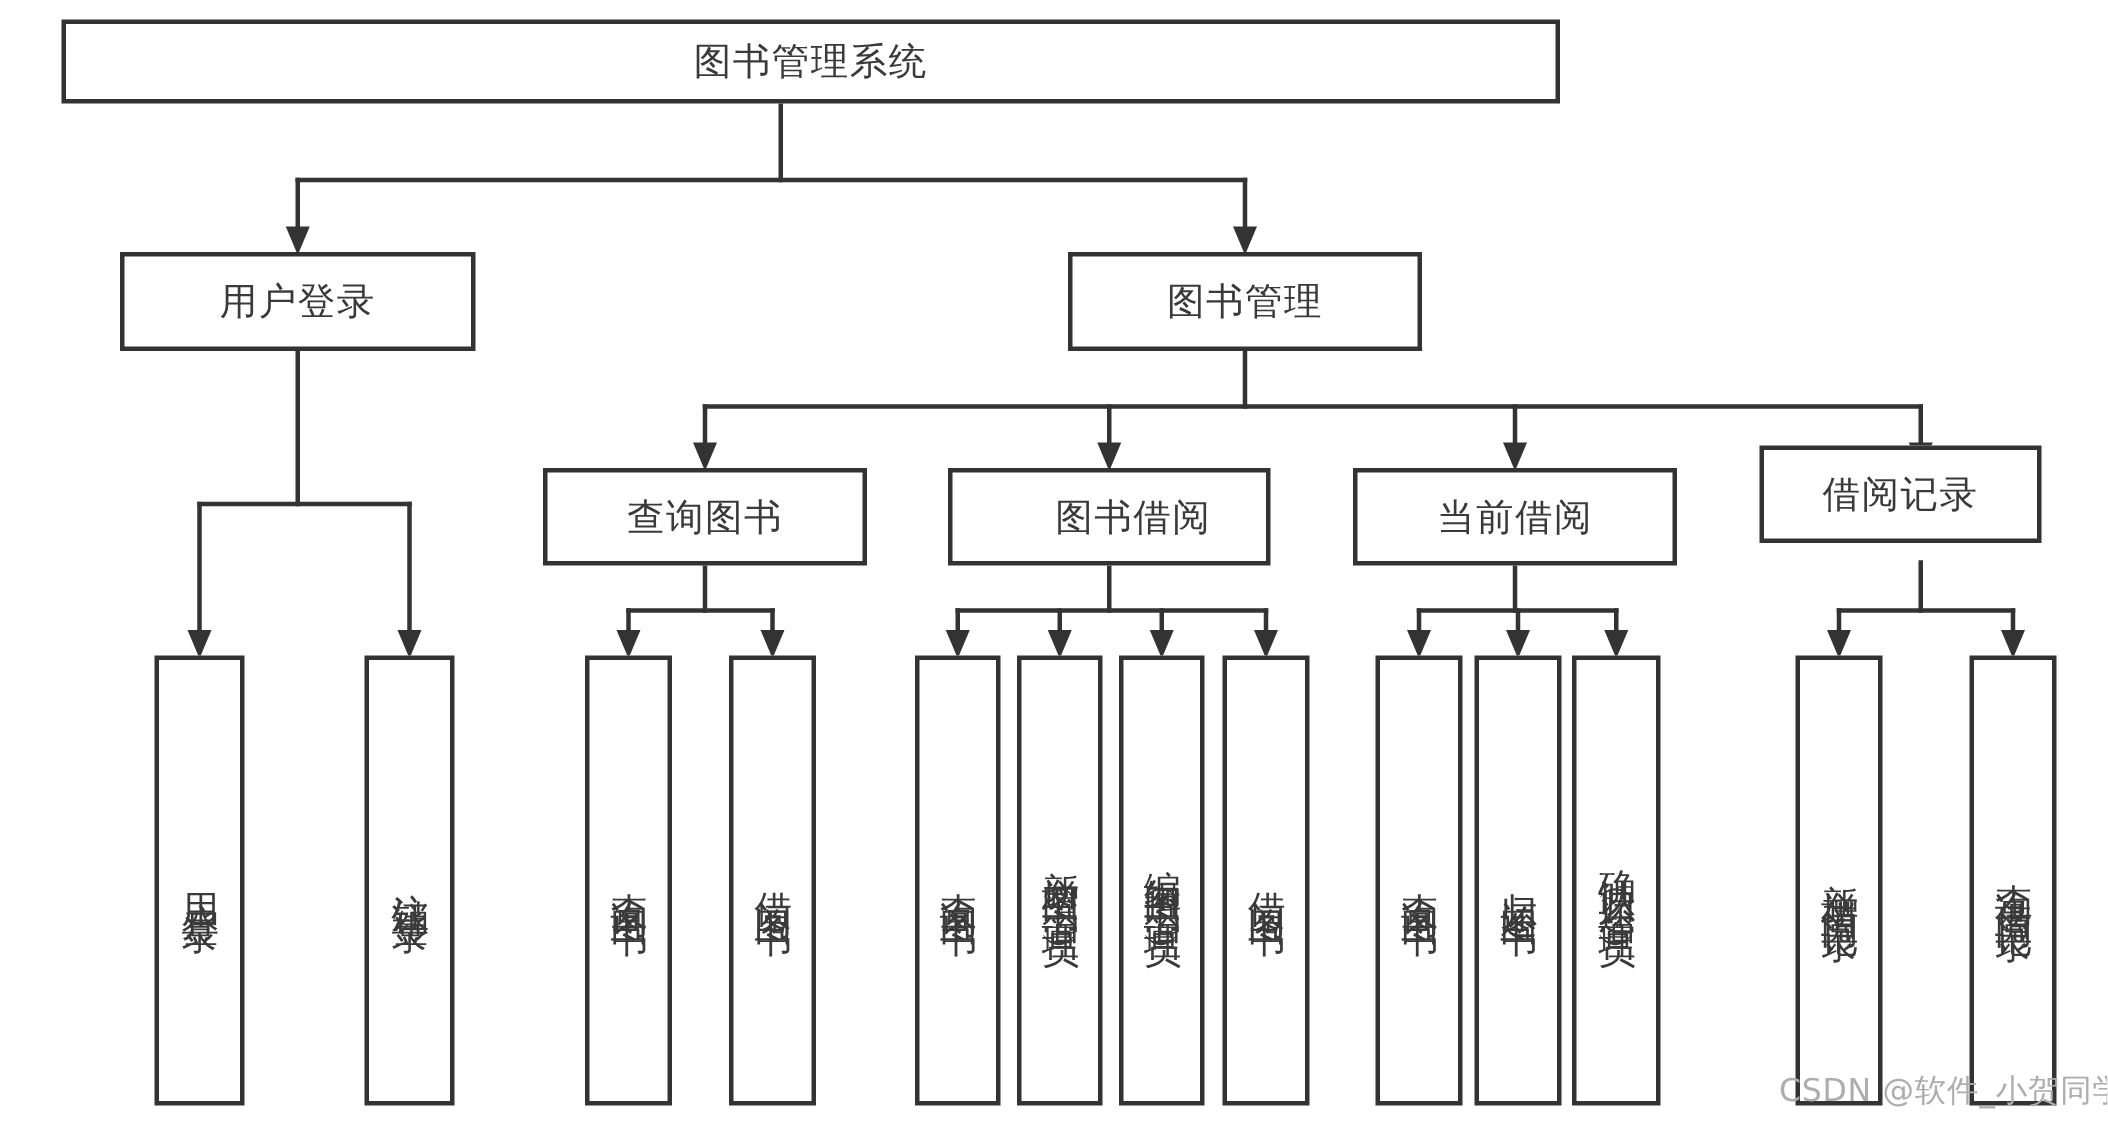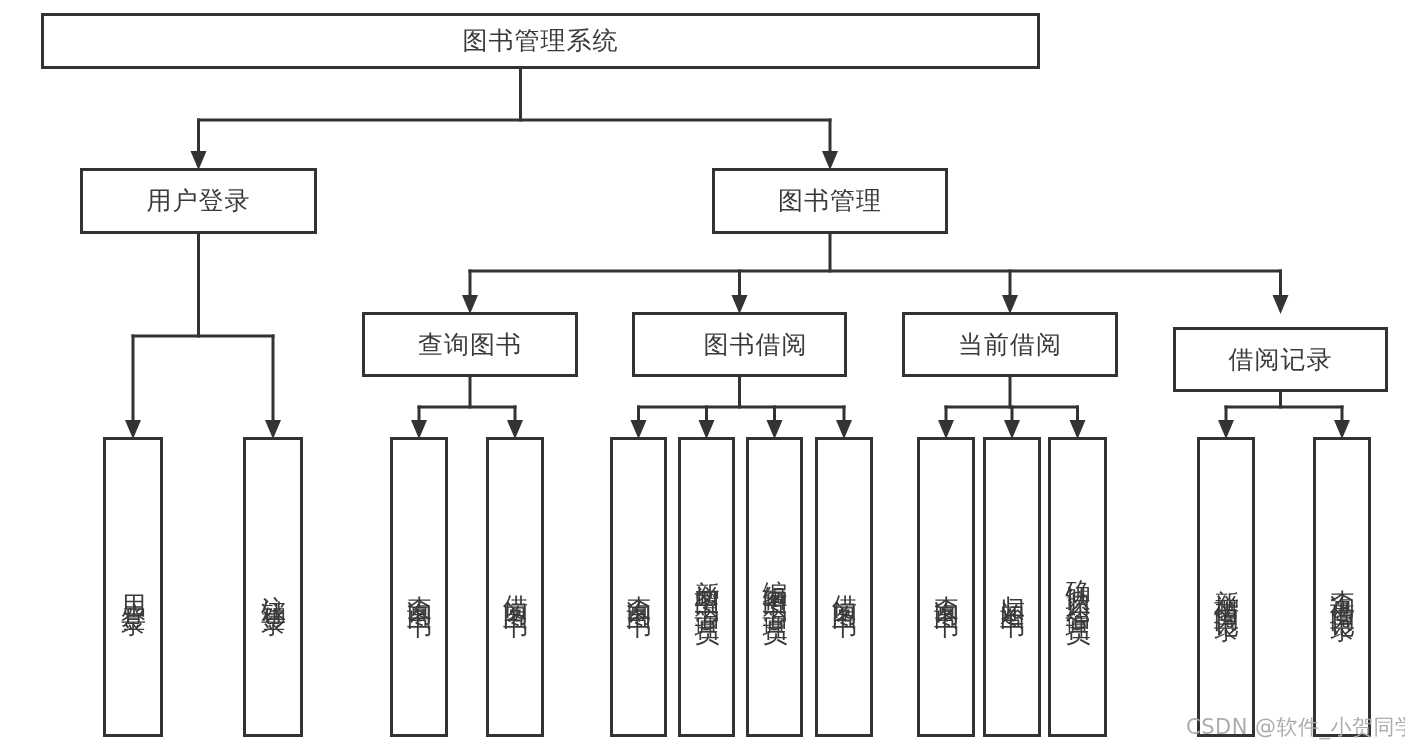--- a/index.html
+++ b/index.html
@@ -83,21 +83,21 @@
     </svg>
   <div id="nodes-layer">
       <div class="box" style="left: 21px; top: 13px; width: 999px; height: 56px; margin-left: 20px;">图书管理系统</div>
       <div class="box" style="left: 80px; top: 168px; width: 237px; height: 66px;">用户登录</div>
       <div class="box" style="left: 712px; top: 168px; width: 236px; height: 66px;">图书管理</div>
       <div class="box vbox" style="left: 103px; top: 437px; width: 60px; height: 300px;">用户登录</div>
       <div class="box vbox" style="left: 243px; top: 437px; width: 60px; height: 300px;">注销登录</div>
       <div class="box" style="left: 362px; top: 312px; width: 216px; height: 65px;">查询图书</div>
       <div class="box" style="left: 632px; top: 312px; width: 215px; height: 65px; padding-left: 32px;">图书借阅</div>
       <div class="box" style="left: 902px; top: 312px; width: 216px; height: 65px;">当前借阅</div>
-      <div class="box" style="left: 1173px; top: 327px; width: 215px; height: 65px;">借阅记录</div>
+      <div class="box" style="left: 1173px; top: 297px; width: 188px; height: 65px;">借阅记录</div>
       <div class="box vbox" style="left: 390px; top: 437px; width: 58px; height: 300px;">查询图书</div>
       <div class="box vbox" style="left: 486px; top: 437px; width: 58px; height: 300px;">借阅图书</div>
       <div class="box vbox" style="left: 610px; top: 437px; width: 57px; height: 300px;">查询图书</div>
       <div class="box vbox" style="left: 678px; top: 437px; width: 57px; height: 300px;">新增图书（管理员）</div>
       <div class="box vbox" style="left: 746px; top: 437px; width: 57px; height: 300px;">编辑图书（管理员）</div>
       <div class="box vbox" style="left: 815px; top: 437px; width: 58px; height: 300px;">借阅图书</div>
       <div class="box vbox" style="left: 917px; top: 437px; width: 58px; height: 300px;">查询图书</div>
       <div class="box vbox" style="left: 983px; top: 437px; width: 58px; height: 300px;">归还图书</div>
       <div class="box vbox" style="left: 1048px; top: 437px; width: 59px; height: 300px;">确认归还（管理员）</div>
       <div class="box vbox" style="left: 1197px; top: 437px; width: 58px; height: 300px;">新增借阅记录</div>

